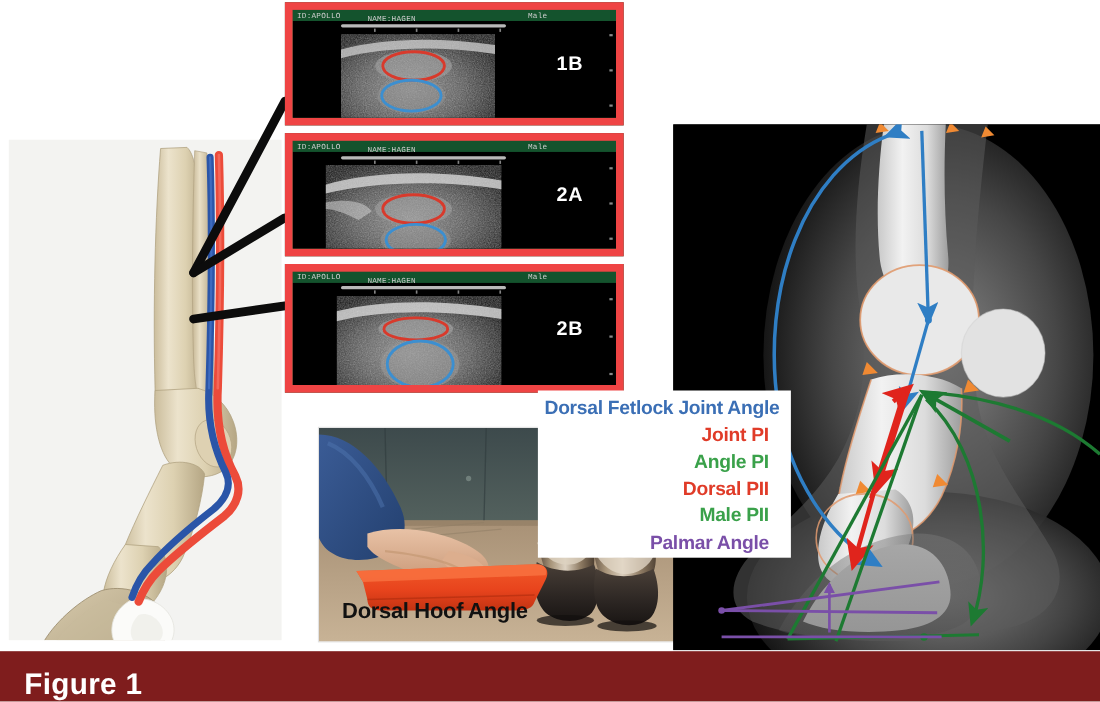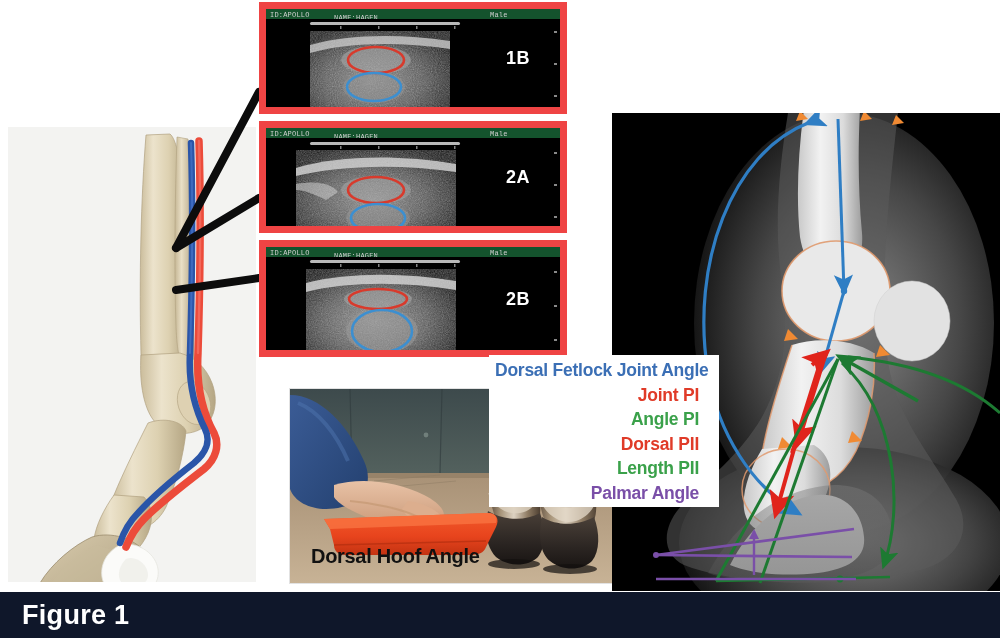--- a/index.html
+++ b/index.html
@@ -14,23 +14,23 @@
     height: 638px;
     background: #ffffff;
     overflow: hidden;
   }
 
   
   #caption-bar {
     position: absolute;
     left: 0; top: 592px;
     width: 1000px; height: 46px;
-    background: #0f172a;
+    background: #7f1d1d;
     display: flex;
-    align-items: center;
+    align-items: flex-end;
   }
   #caption-text {
     color: #ffffff;
     font-size: 27px;
     font-weight: bold;
     letter-spacing: .3px;
     margin-left: 22px;
   }
 
   
@@ -61,21 +61,21 @@
     top: 1px; left: 0; width: 100%;
     height: 11px;
     color: #cfcfcf;
     font-family: "Liberation Mono", monospace;
     font-size: 7px;
     letter-spacing: .2px;
     white-space: nowrap;
   }
   .us-id   { position: absolute; left: 4px;   top: 1px; }
   .us-name { position: absolute; left: 68px;  top: 4px; }
-  .us-sex  { position: absolute; left: 224px; top: 1px; }
+  .us-sex  { position: absolute; left: 214px; top: 1px; }
   .us-tag {
     position: absolute;
     right: 30px;
     top: 50%;
     transform: translateY(-50%);
     color: #ffffff;
     font-size: 18px;
     font-weight: bold;
     letter-spacing: .5px;
   }
@@ -564,21 +564,21 @@
       <polygon points="142,416 147,426 137,426" fill="#7a4fa8"></polygon>
       <circle cx="44" cy="442" r="3" fill="#7a4fa8"></circle>
     </svg>
   </div>
 
   <div id="legend-box">
     <span class="legend-item" id="legend-item-0" style="color:#3b6fb5">Dorsal Fetlock Joint Angle</span>
     <span class="legend-item" style="color:#e03b28">Joint PI</span>
     <span class="legend-item" style="color:#3aa14a">Angle PI</span>
     <span class="legend-item" style="color:#e03b28">Dorsal PII</span>
-    <span class="legend-item" style="color:#3aa14a">Length PII</span>
+    <span class="legend-item" style="color:#3aa14a">Male PII</span>
     <span class="legend-item" style="color:#7a4fa8">Palmar Angle</span>
   </div>
 
   <div id="caption-bar">
     <span id="caption-text">Figure 1</span>
   </div>
 
 </div>
 
 </body></html>

